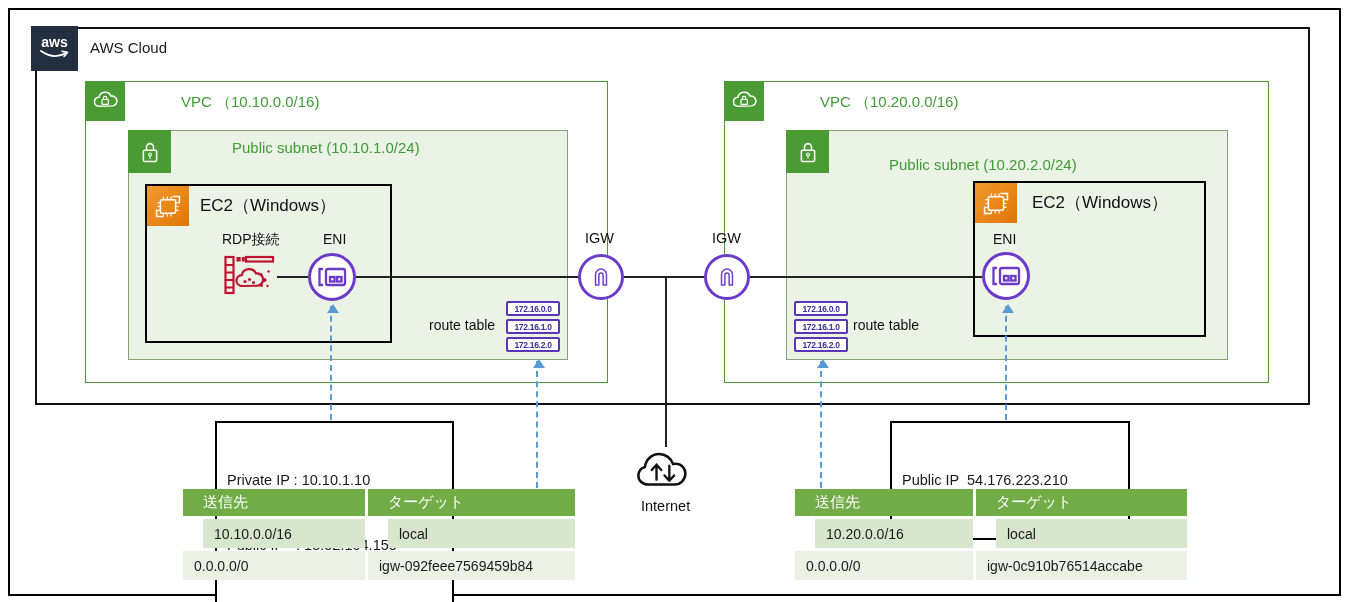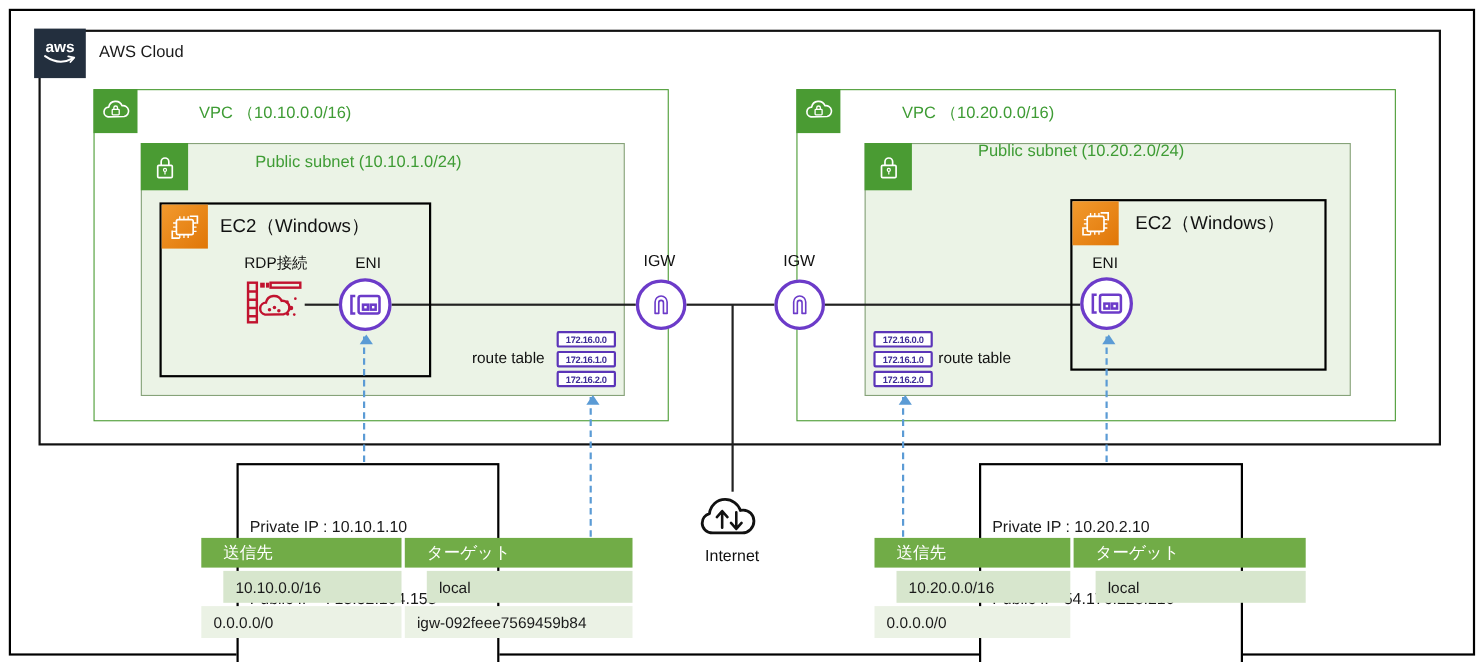--- a/index.html
+++ b/index.html
@@ -197,21 +197,21 @@
 
   <div class="abs subnet-frame right"></div>
   <div class="abs icon-sq" style="left:786px;top:130px;width:43px;height:43px;">
     <svg width="30" height="30" viewBox="0 0 43 43">
       <rect x="12" y="19" width="19" height="16" rx="1.5" stroke="#fff" stroke-width="2.2" fill="none"></rect>
       <path d="M16.5 19 v-4.5 a5 5 0 0 1 10 0 V19" stroke="#fff" stroke-width="2.2" fill="none"></path>
       <circle cx="21.5" cy="25" r="2" stroke="#fff" stroke-width="1.6" fill="none"></circle>
       <path d="M21.5 27 v4" stroke="#fff" stroke-width="1.6"></path>
     </svg>
   </div>
-  <div class="abs green-title" style="left:841px;top:129px;text-align:right;">Public subnet (10.20.2.0/24)</div>
+  <div class="abs green-title" style="left:841px;top:156px;text-align:right;">Public subnet (10.20.2.0/24)</div>
 
   <div class="abs" style="left:794px;top:301px;">
     <div class="rmini">172.16.0.0</div>
     <div class="rmini">172.16.1.0</div>
     <div class="rmini">172.16.2.0</div>
   </div>
   <div class="abs small-label" style="left:853px;top:317px;">route table</div>
 
   <div class="abs ec2-frame right"></div>
   <div class="abs ec2-icon" style="left:975px;top:183px;width:42px;height:40px;">
@@ -233,21 +233,20 @@
       </g>
     </svg>
   </div>
   <div class="abs hline" style="left:750px;top:276px;width:232px;"></div>
 
   <div class="abs callout" style="left:215px;top:421px;width:215px;">
     <div>Private IP : 10.10.1.10</div>
     <div>Public IP   : 13.52.104.153</div>
   </div>
   <div class="abs callout" style="left:890px;top:421px;width:216px;">
-    <div>Private IP : 10.20.2.10</div>
     <div>Public IP  54.176.223.210</div>
   </div>
 
   <div class="abs dashed-arrow" style="left:330px;top:306px;height:114px;"></div>
   <div class="abs dashed-arrow" style="left:536px;top:361px;height:127px;"></div>
   <div class="abs dashed-arrow" style="left:820px;top:361px;height:127px;"></div>
   <div class="abs dashed-arrow" style="left:1005px;top:306px;height:114px;"></div>
 
   <div class="abs rtable left">
     <div class="cell h">送信先</div>
@@ -256,15 +255,16 @@
     <div class="cell r1">local</div>
     <div class="cell r2">0.0.0.0/0</div>
     <div class="cell r2">igw-092feee7569459b84</div>
   </div>
   <div class="abs rtable right">
     <div class="cell h">送信先</div>
     <div class="cell h">ターゲット</div>
     <div class="cell r1">10.20.0.0/16</div>
     <div class="cell r1">local</div>
     <div class="cell r2">0.0.0.0/0</div>
+    <div class="cell r2">igw-0c910b76514accabe</div>
   </div>
 
 </div>
 
 </body></html>

